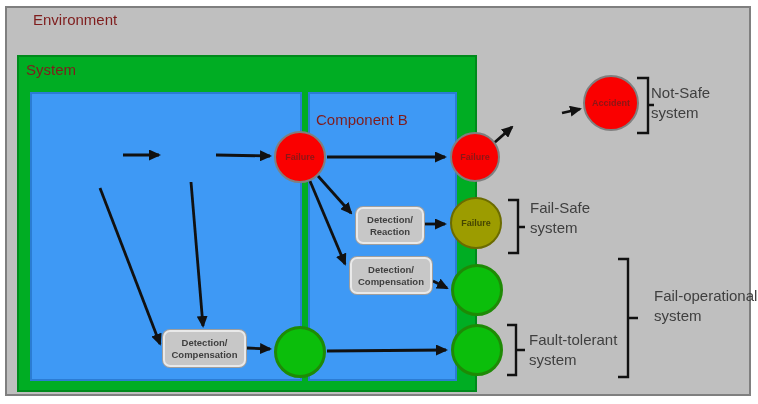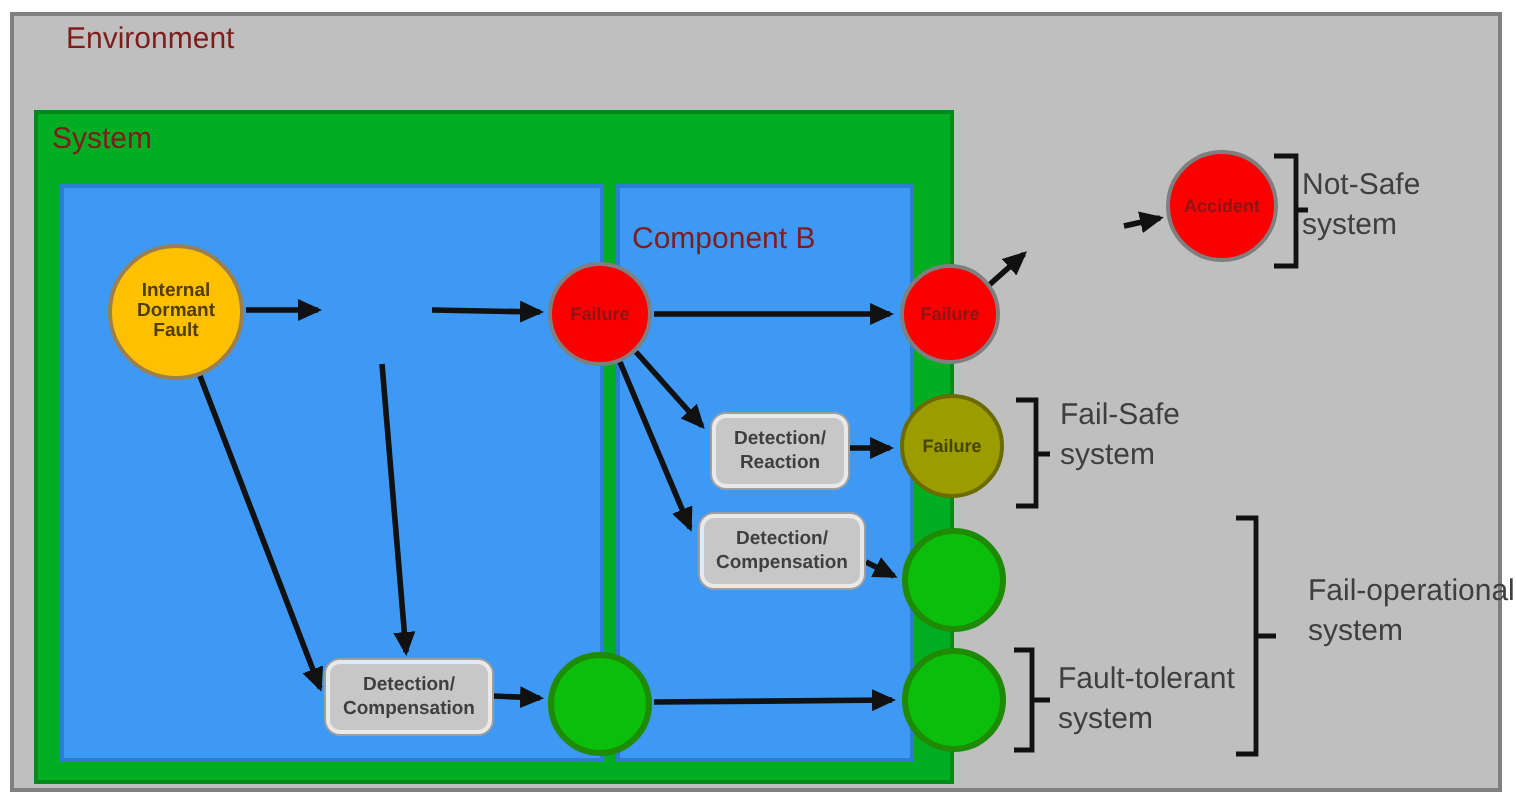--- a/index.html
+++ b/index.html
@@ -72,27 +72,20 @@
     <line class="arrow" x1="433" y1="281" x2="447" y2="288" marker-end="url(#arrow)"></line>
     <line class="arrow" x1="247" y1="348" x2="270" y2="349" marker-end="url(#arrow)"></line>
     <line class="arrow" x1="327" y1="351" x2="446" y2="350" marker-end="url(#arrow)"></line>
 
     <path class="bracket" d="M637,78 H648 V133 H637 M648,105 H654"></path>
     <path class="bracket" d="M508,200 H518 V253 H508 M518,227 H525"></path>
     <path class="bracket" d="M507,325 H516 V375 H507 M516,350 H525"></path>
     <path class="bracket" d="M618,259 H628 V377 H618 M628,318 H638"></path>
   </svg>
 
-  <div class="abs circle c-orange" style="left:54px;top:122px;width:68px;height:68px;">
-    <span>
-      <span class="lbl">Internal</span>
-      <span class="lbl">Dormant</span>
-      <span class="lbl">Fault</span>
-    </span>
-  </div>
 
 
   <div class="abs circle c-red" style="left:274px;top:131px;width:52px;height:52px;">
     <span class="lbl">Failure</span>
   </div>
 
   <div class="abs circle c-red" style="left:450px;top:132px;width:50px;height:50px;">
     <span class="lbl">Failure</span>
   </div>
 

